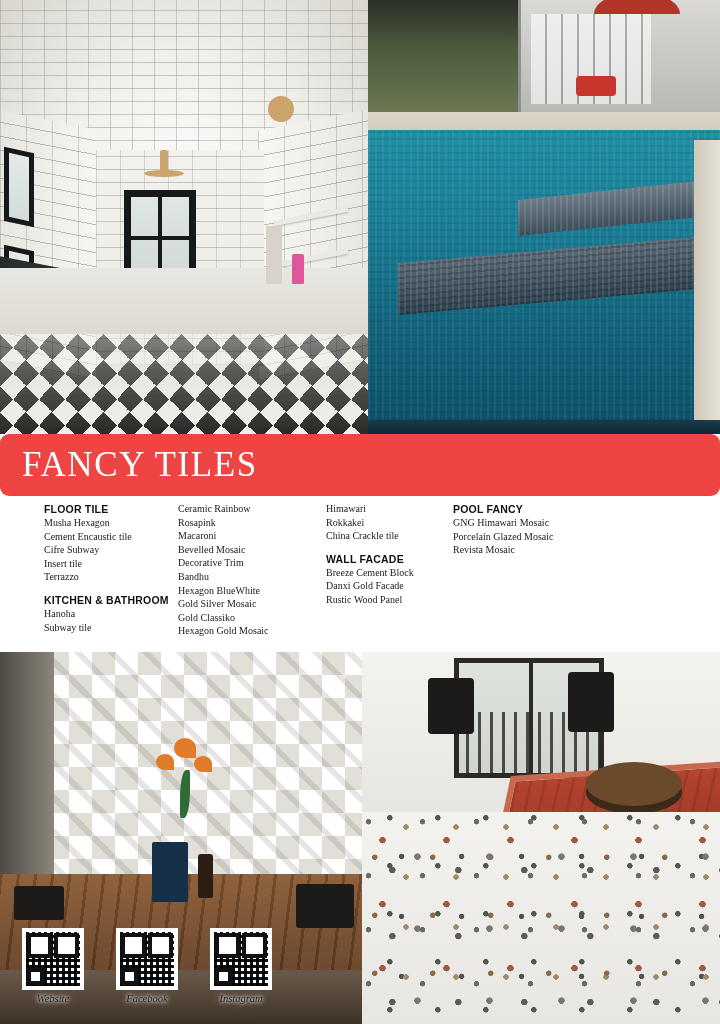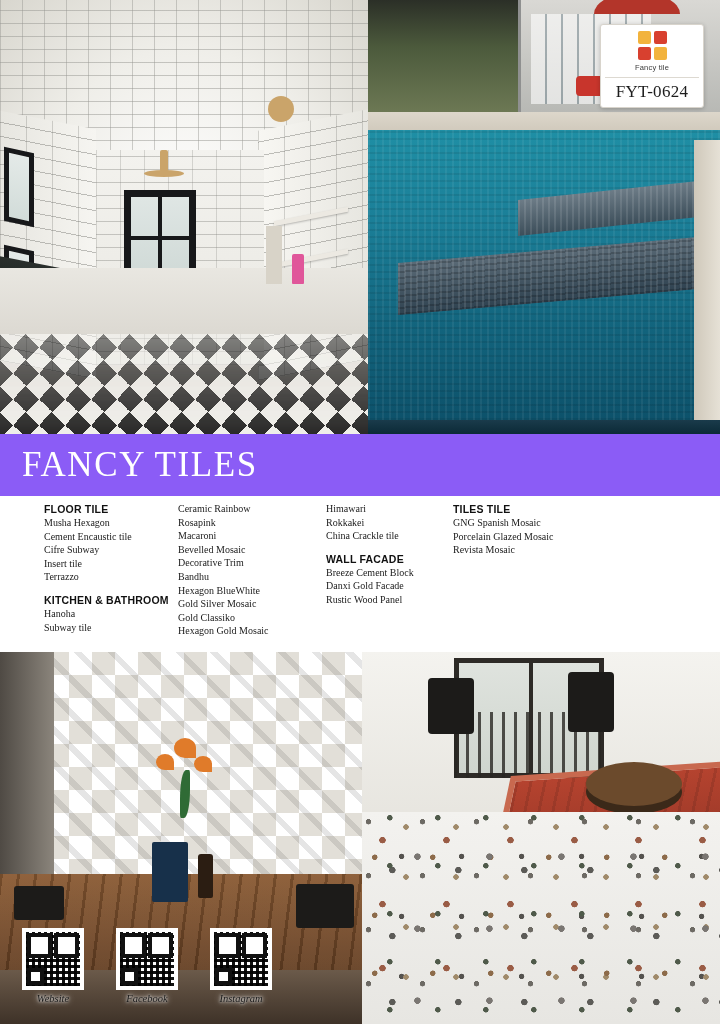--- a/index.html
+++ b/index.html
@@ -138,21 +138,21 @@
   .badge-logo .col{ display:flex; flex-direction:column; gap:3px; }
   .badge-brand{ font-family:"Liberation Sans",sans-serif; font-size:7.5px; color:#3a3a3a; margin-top:3px; letter-spacing:.2px; }
   .badge-code{
     font-family:"Liberation Serif", serif; font-size:17px; color:#1d1d1d;
     border-top:1px solid #ddd9d1; margin-top:5px; padding-top:4px; letter-spacing:.3px;
   }
 
   
   .title-bar{
     position:absolute; top:434px; left:0; width:720px; height:62px;
-    background:#8b5cf6; display:flex; align-items:center;
+    background:#ef4444; display:flex; align-items:center;border-radius:9px;
   }
   .title-bar h1{
     font-family:"Liberation Serif", serif;
     font-weight:400; font-size:35px; color:#ffffff; letter-spacing:1.6px;
     padding-left:22px;
   }
 
   
   .list-area{
     position:absolute; top:496px; left:16px; width:720px; height:156px;
@@ -304,34 +304,20 @@
       <div class="pool-build"></div>
       <div class="pool-umbrella"></div>
       <div class="pool-chair"></div>
       <div class="pool-deck"></div>
       <div class="pool-water"></div>
       <div class="pool-ledge2"></div>
       <div class="pool-ledge"></div>
       <div class="pool-edge-r"></div>
       <div class="pool-edge-b"></div>
 
-      <div class="badge">
-        <div class="badge-logo">
-          <div class="col">
-            <div class="sq" style="background:#f2b33d"></div>
-            <div class="sq" style="background:#d8402f"></div>
-          </div>
-          <div class="col">
-            <div class="sq" style="background:#d8402f"></div>
-            <div class="sq" style="background:#f2b33d"></div>
-          </div>
-        </div>
-        <div class="badge-brand">Fancy tile</div>
-        <div class="badge-code">FYT-0624</div>
-      </div>
     </div>
   </div>
 
   <div class="title-bar">
     <h1>FANCY TILES</h1>
   </div>
 
   <div class="list-area">
 
     <div class="col col-1">
@@ -366,22 +352,22 @@
       <div class="itm indent">Rokkakei</div>
       <div class="itm indent">China Crackle tile</div>
       <div class="gap"></div>
       <div class="cat indent">WALL FACADE</div>
       <div class="itm indent">Breeze Cement Block</div>
       <div class="itm indent">Danxi Gold Facade</div>
       <div class="itm indent">Rustic Wood Panel</div>
     </div>
 
     <div class="col col-5">
-      <div class="cat">TILES TILE</div>
-      <div class="itm">GNG Spanish Mosaic</div>
+      <div class="cat">POOL FANCY</div>
+      <div class="itm">GNG Himawari Mosaic</div>
       <div class="itm">Porcelain Glazed Mosaic</div>
       <div class="itm">Revista Mosaic</div>
     </div>
   </div>
 
   <div class="bottom-row">
 
     <div class="photo-cafe">
       <div class="cafe-wall"></div>
       <div class="cafe-dark-l"></div>

